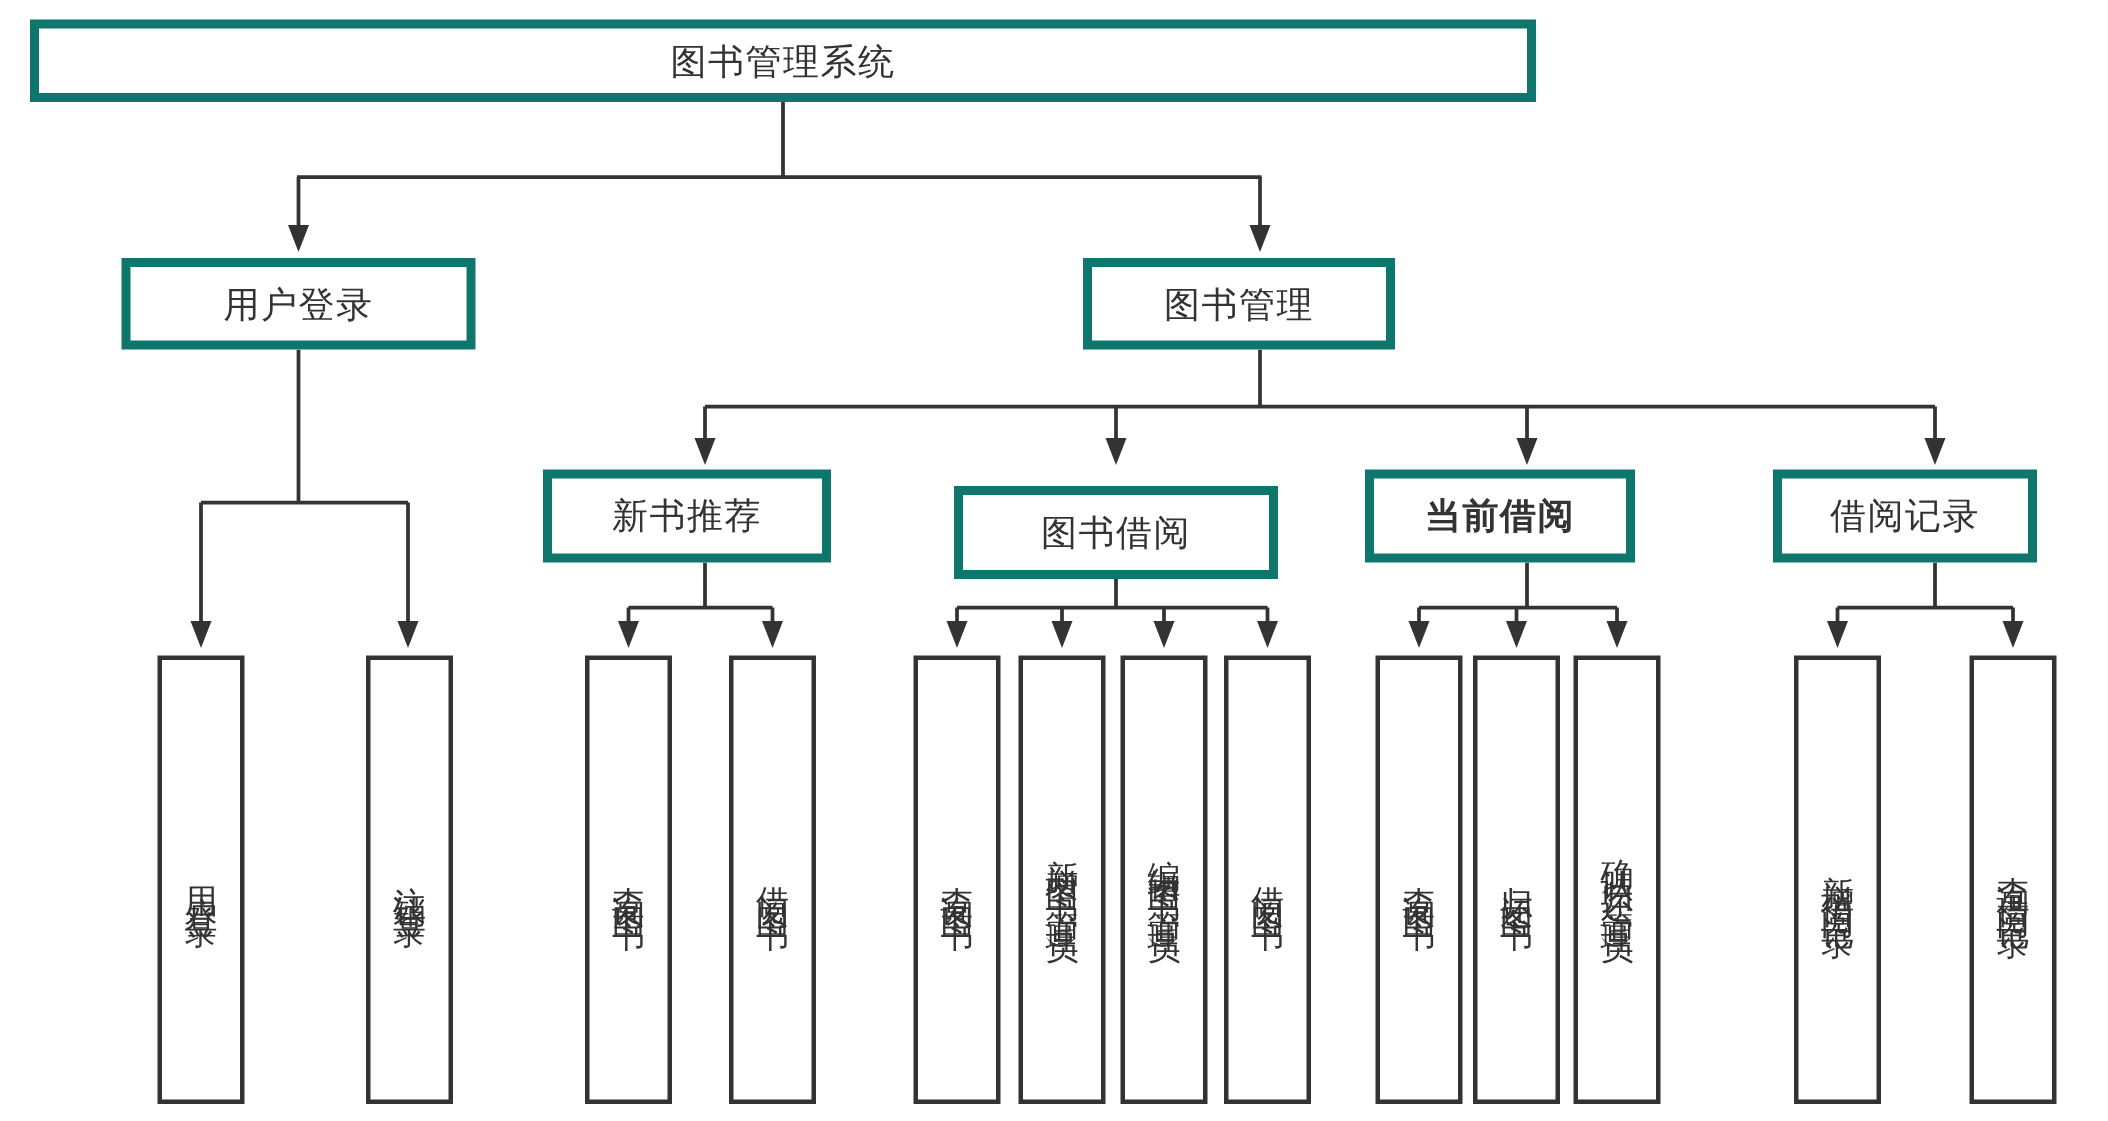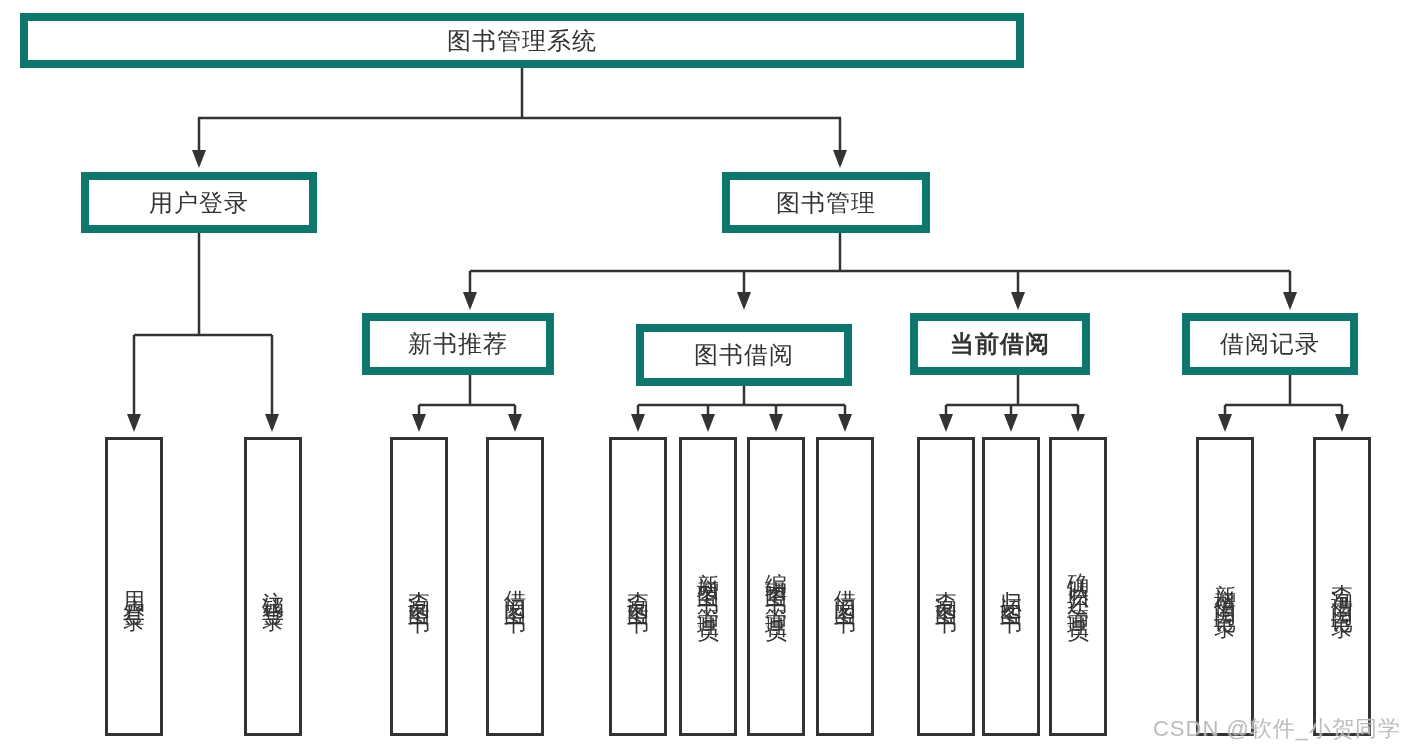--- a/index.html
+++ b/index.html
@@ -19,21 +19,21 @@
     position: absolute;
     left: 0;
     top: 0;
     width: 1405px;
     height: 747px;
     pointer-events: none;
   }
   .node {
     position: absolute;
     box-sizing: border-box;
-    border: 8px solid #0f766e;
+    border: 6px solid #0f766e;
     background: #ffffff;
     display: flex;
     align-items: center;
     justify-content: center;
     color: #333333;
     font-size: 24px;
     letter-spacing: 1px;
     z-index: 2;
   }
   .vbox {
@@ -172,15 +172,14 @@
     <span class="vtext">确认归还（管理员）</span>
   </div>
 
   <div class="vbox" style="left:1196px;">
     <span class="vtext">新增借阅记录</span>
   </div>
   <div class="vbox" style="left:1313px;">
     <span class="vtext">查询借阅记录</span>
   </div>
 
-  <div class="watermark">CSDN @软件_小贺同学</div>
 
 </div>
 
 </body></html>

